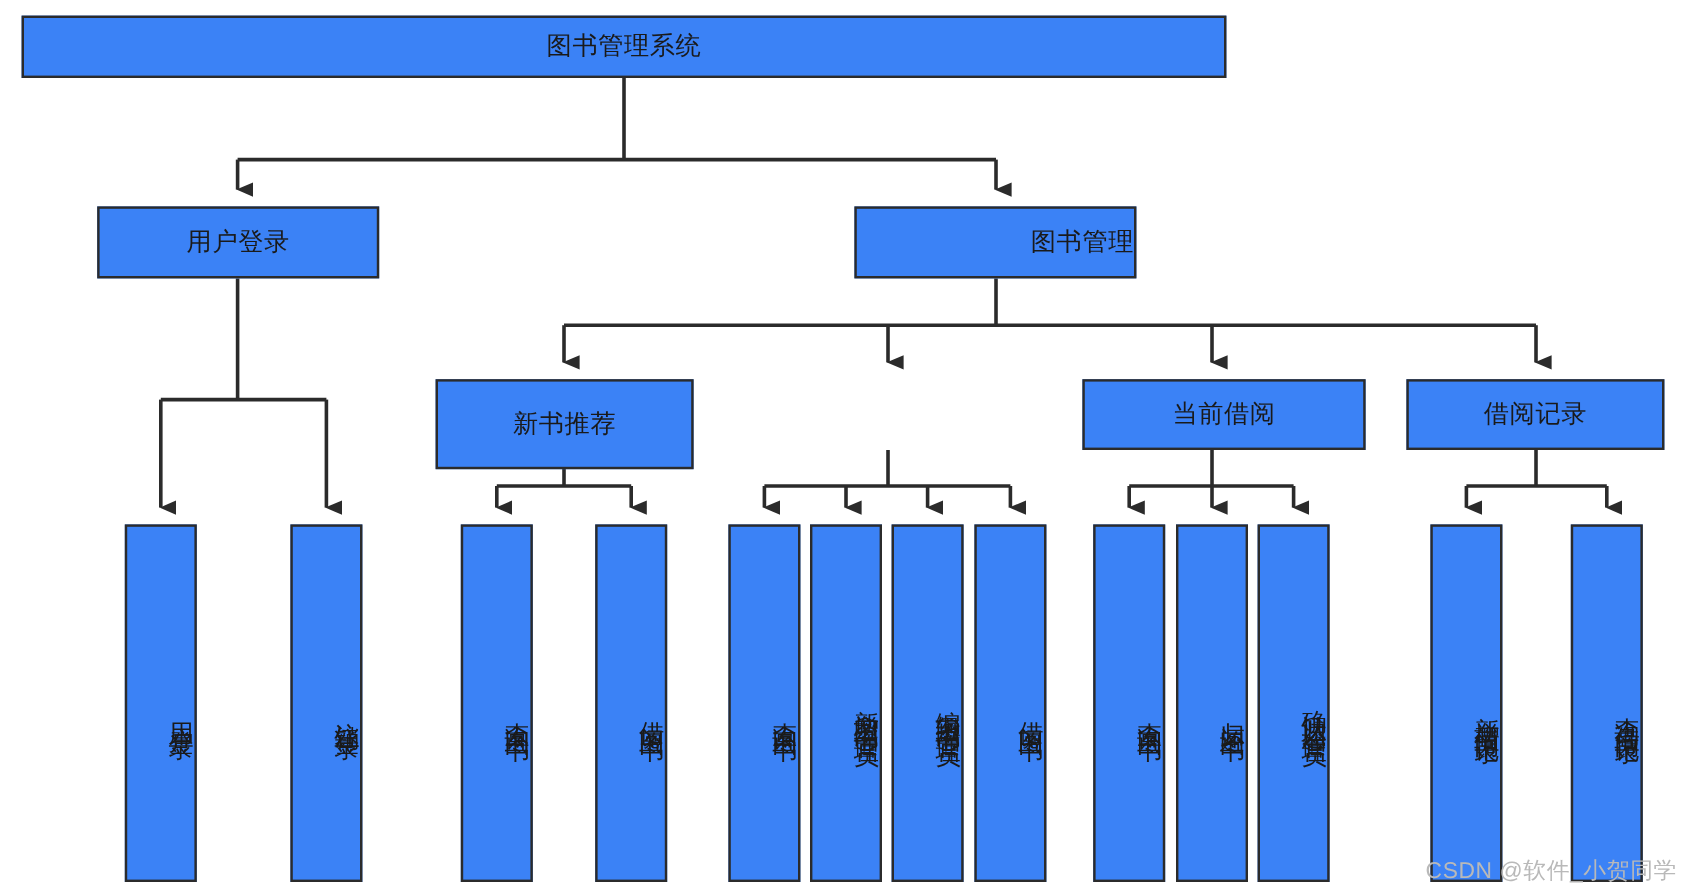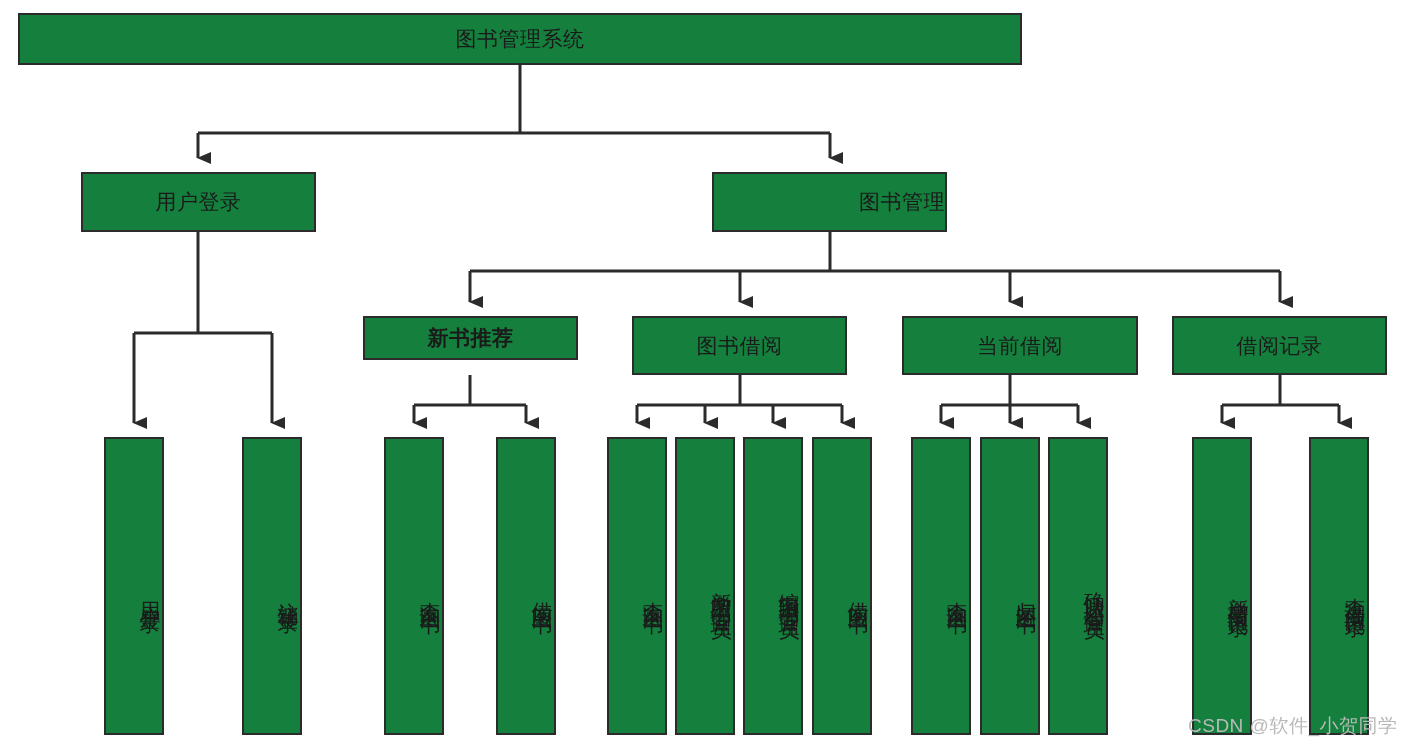--- a/index.html
+++ b/index.html
@@ -22,21 +22,21 @@
     left: 0;
     top: 0;
     width: 1405px;
     height: 747px;
     pointer-events: none;
   }
   .node {
     position: absolute;
     box-sizing: border-box;
     border: 2px solid #2b2b2b;
-    background: #15803d;
+    background: #3b82f6;
     display: flex;
     align-items: center;
     justify-content: center;
     color: #1a1a1a;
   }
   .node.horiz {
     font-size: 21px;
     letter-spacing: 0.5px;
     line-height: 1.2;
   }
@@ -124,25 +124,22 @@
     <span>图书管理系统</span>
   </div>
 
   <div class="node horiz" style="left:81px; top:172px; width:235px; height:60px;">
     <span>用户登录</span>
   </div>
   <div class="node horiz" style="left:712px; top:172px; width:235px; height:60px;justify-content:flex-end;">
     <span>图书管理</span>
   </div>
 
-  <div class="node horiz" style="left:363px; top:316px; width:215px; height:44px;font-weight:bold;">
+  <div class="node horiz" style="left:363px; top:316px; width:215px; height:75px;">
     <span>新书推荐</span>
-  </div>
-  <div class="node horiz" style="left:632px; top:316px; width:215px; height:59px;">
-    <span>图书借阅</span>
   </div>
   <div class="node horiz" style="left:902px; top:316px; width:236px; height:59px;">
     <span>当前借阅</span>
   </div>
   <div class="node horiz" style="left:1172px; top:316px; width:215px; height:59px;">
     <span>借阅记录</span>
   </div>
 
   <div class="node vert" style="left:104px; top:437px; width:60px; height:298px;">
     <span>用户登录</span>

